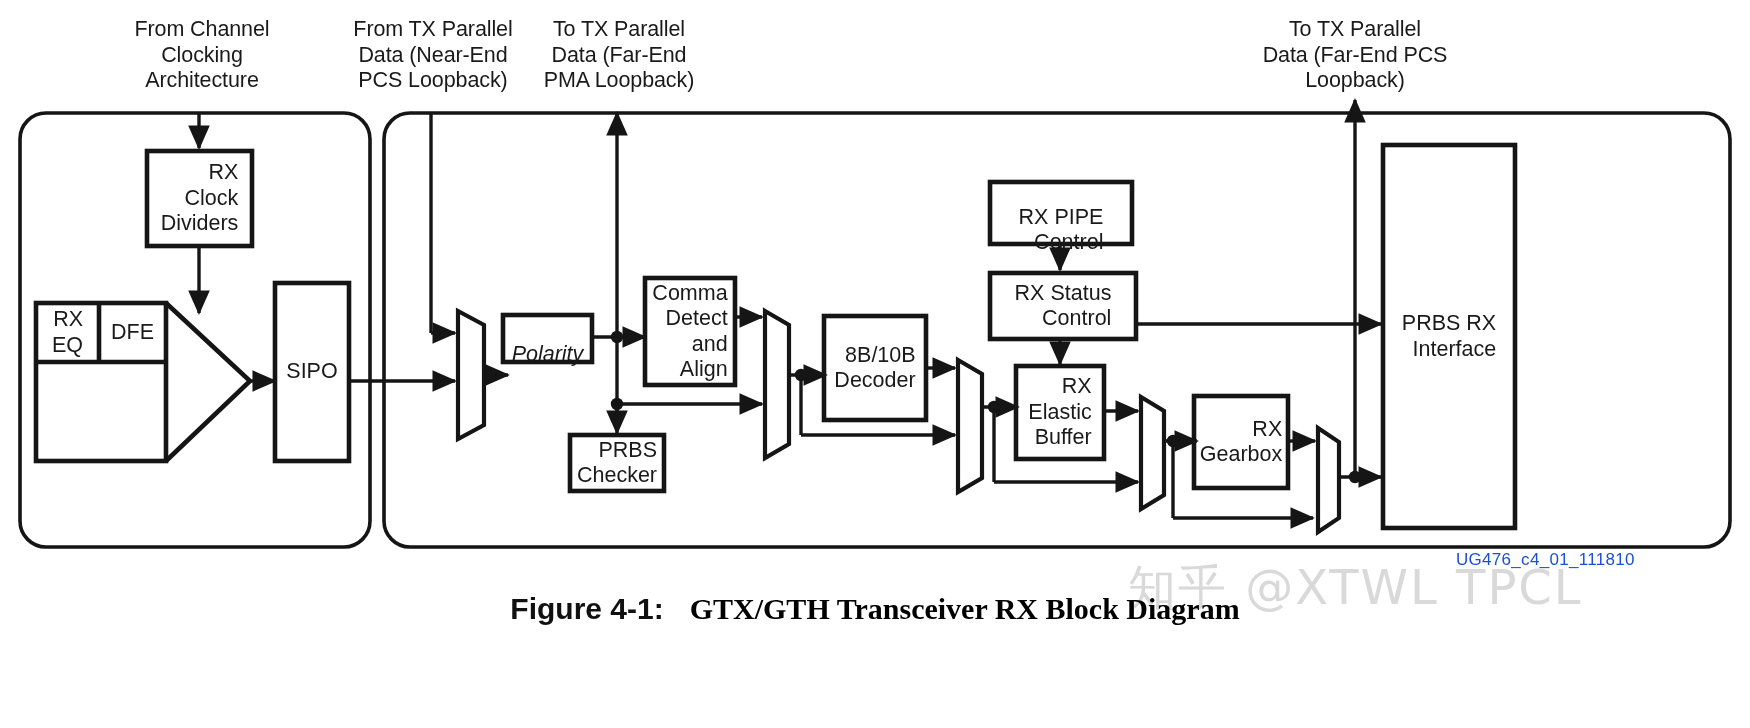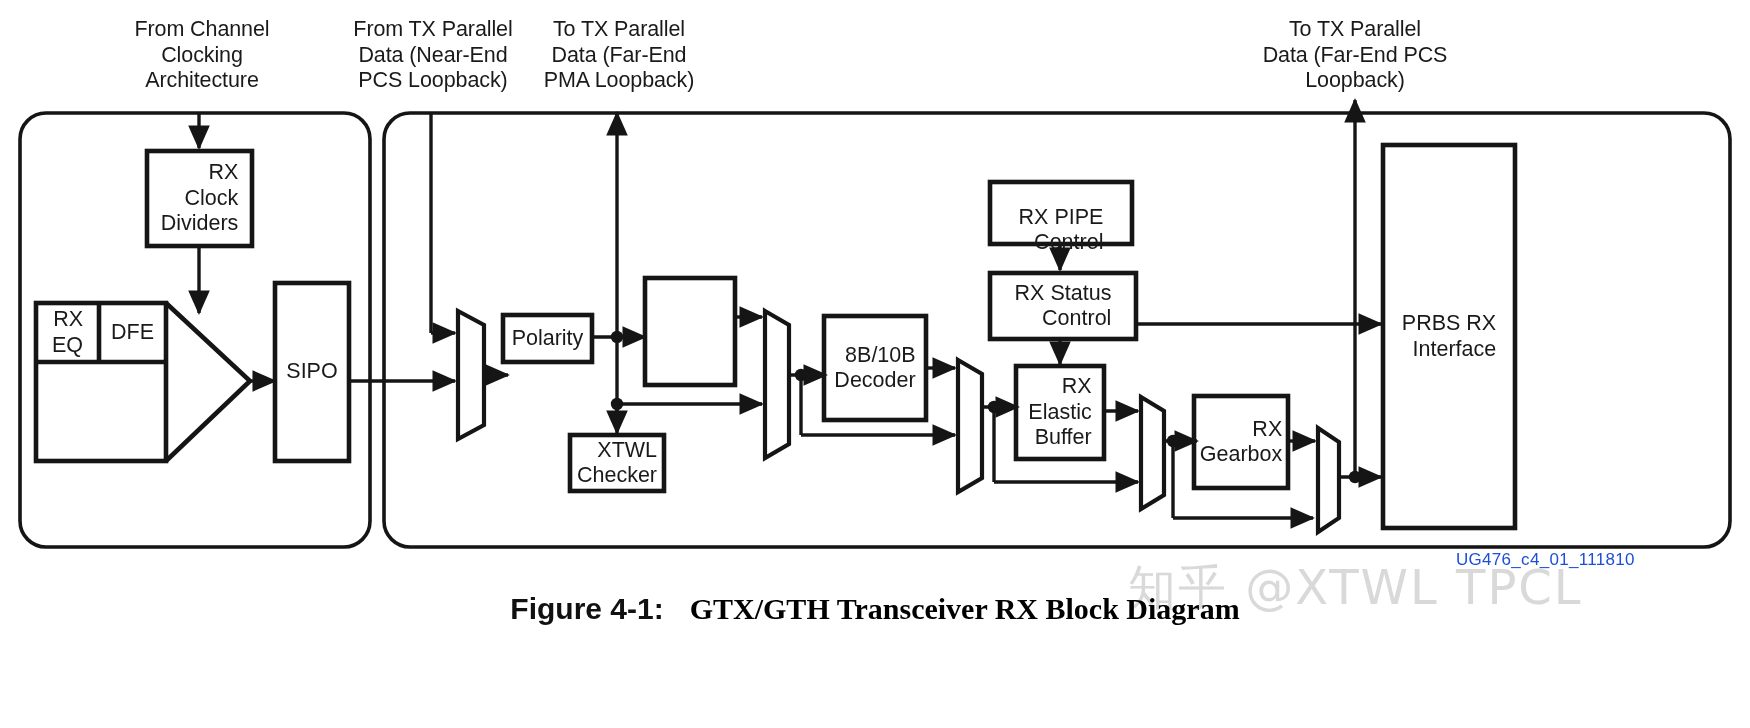--- a/index.html
+++ b/index.html
@@ -189,22 +189,26 @@
 Loopback)</div>
 
   <div class="blk-text" style="left:147px;top:151px;width:105px;height:95px;">RX
 Clock
 Dividers</div>
   <div class="blk-text" style="left:36px;top:303px;width:63px;height:59px;">RX
 EQ</div>
   <div class="blk-text" style="left:99px;top:303px;width:67px;height:59px;">DFE</div>
   <div class="blk-text" style="left:275px;top:283px;width:74px;height:178px;">SIPO</div>
 
-  <div class="blk-text" style="left:503px;top:315px;width:89px;height:47px;">Polarity</div>
-  <div class="blk-text" style="left:570px;top:435px;width:94px;height:56px;">XTWL
+  <div class="blk-text" style="left:503px;top:331px;width:89px;height:47px;font-style:italic;">Polarity</div>
+  <div class="blk-text" style="left:645px;top:278px;width:90px;height:107px;">Comma
+Detect
+and
+Align</div>
+  <div class="blk-text" style="left:570px;top:435px;width:94px;height:56px;">PRBS
 Checker</div>
   <div class="blk-text" style="left:824px;top:316px;width:102px;height:104px;">8B/10B
 Decoder</div>
   <div class="blk-text" style="left:990px;top:182px;width:142px;height:62px;margin-top:17px;">RX PIPE
 Control</div>
   <div class="blk-text" style="left:990px;top:273px;width:146px;height:66px;">RX Status
 Control</div>
   <div class="blk-text" style="left:1016px;top:366px;width:88px;height:93px;">RX
 Elastic
 Buffer</div>

